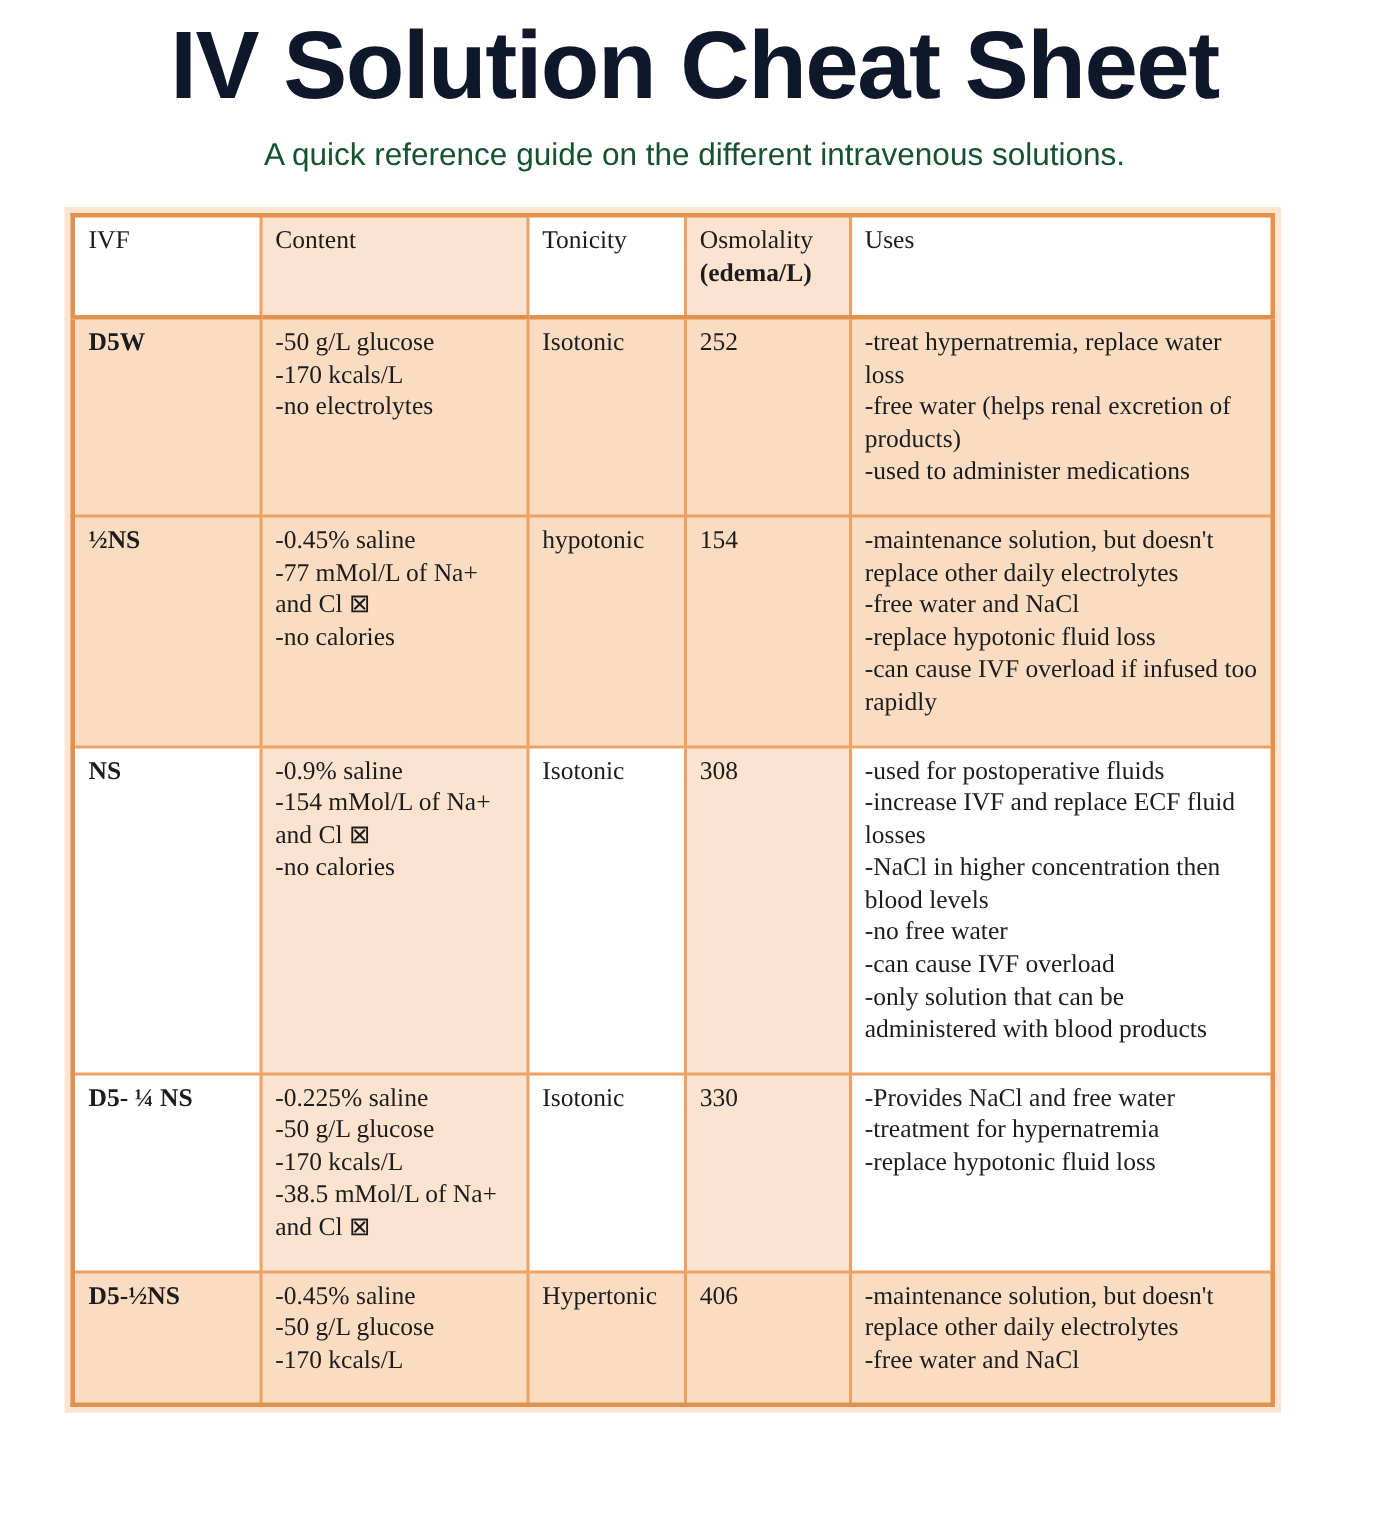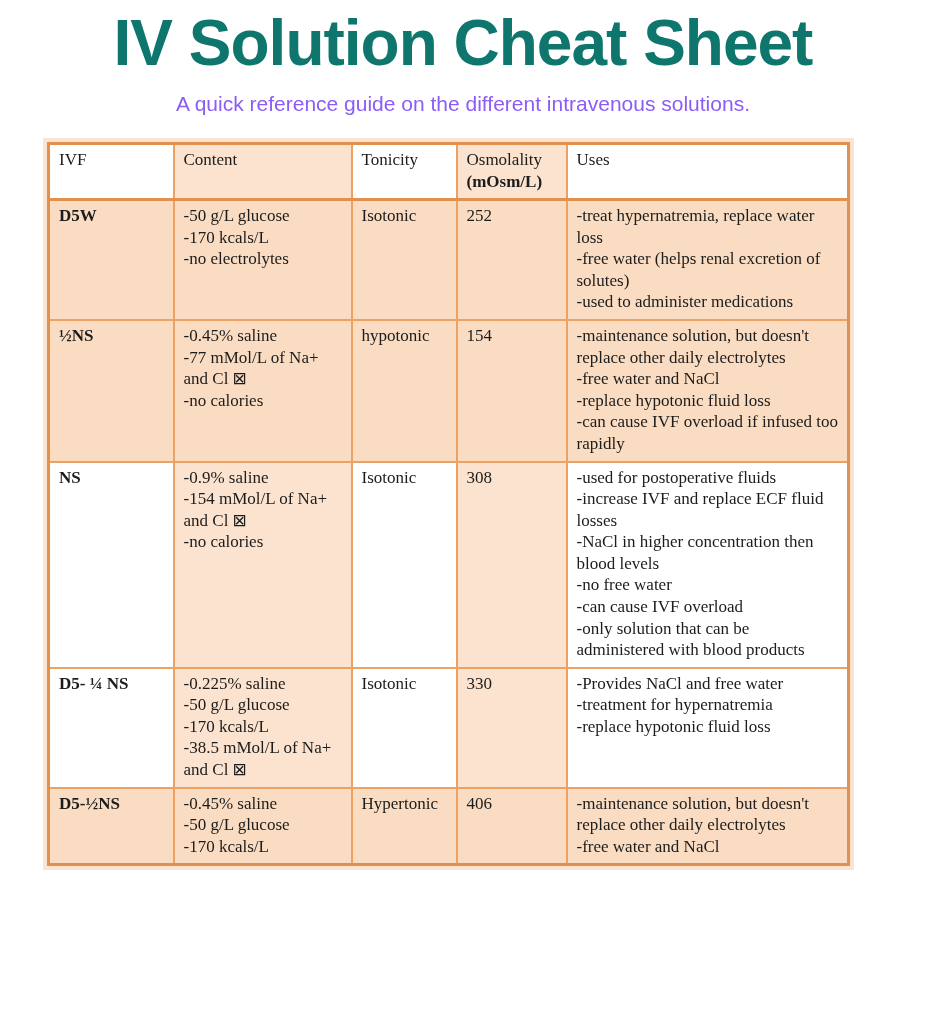--- a/index.html
+++ b/index.html
@@ -18,27 +18,27 @@
     color:var(--ink);
     overflow:hidden;
     position:relative;
   }
   .page-title{
     margin-top:6px;
     text-align:center;
     font-size:64px;
     font-weight:bold;
     letter-spacing:-1px;
-    color:#0f766e;
+    color:#0f172a;
   }
   .page-subtitle{
     margin-top:12px;
     text-align:center;
     font-size:21px;
-    color:#8b5cf6;
+    color:#14532d;
   }
   .table-wrap{
     margin:26px 0 0 47px;
     width:800px;
   }
   table{
     width:800px;
     border-collapse:collapse;
     table-layout:fixed;
     border:3px solid var(--outer);
@@ -49,21 +49,21 @@
   }
   col.c-ivf{width:125px;}
   col.c-content{width:178px;}
   col.c-tonicity{width:105px;}
   col.c-osmolality{width:110px;}
   col.c-uses{width:282px;}
   th,td{
     border:2px solid var(--grid);
     vertical-align:top;
     text-align:left;
-    padding:4px 8px 6px 9px;
+    padding:4px 8px 18px 9px;
     white-space:pre-line;
     background:#ffffff;
   }
   thead th{
     font-weight:normal;
     border-bottom:3px solid var(--outer);
     height:47px;
   }
   thead th:nth-child(2),thead th:nth-child(4){background:var(--cell-orange-light);}
   .osm-unit{font-weight:bold;display:block;}
@@ -84,34 +84,34 @@
         <col class="c-content">
         <col class="c-tonicity">
         <col class="c-osmolality">
         <col class="c-uses">
     </colgroup>
     <thead>
       <tr>
         <th>IVF</th>
         <th>Content</th>
         <th>Tonicity</th>
-        <th><span>Osmolality</span><span class="osm-unit">(mOsm/L)</span></th>
+        <th><span>Osmolality</span><span class="osm-unit">(edema/L)</span></th>
         <th>Uses</th>
       </tr>
     </thead>
     <tbody>
         <tr class="row-full" style="height: 104px;">
     <td class="cell-ivf">D5W</td>
     <td class="cell-content">-50 g/L glucose
 -170 kcals/L
 -no electrolytes</td>
     <td class="cell-tonicity">Isotonic</td>
     <td class="cell-osmolality">252</td>
     <td class="cell-uses">-treat hypernatremia, replace water loss
--free water (helps renal excretion of solutes)
+-free water (helps renal excretion of products)
 -used to administer medications</td>
   </tr>
         <tr class="row-full" style="height: 124px;">
     <td class="cell-ivf">½NS</td>
     <td class="cell-content">-0.45% saline
 -77 mMol/L of Na+
 and Cl ⊠
 -no calories</td>
     <td class="cell-tonicity">hypotonic</td>
     <td class="cell-osmolality">154</td>

